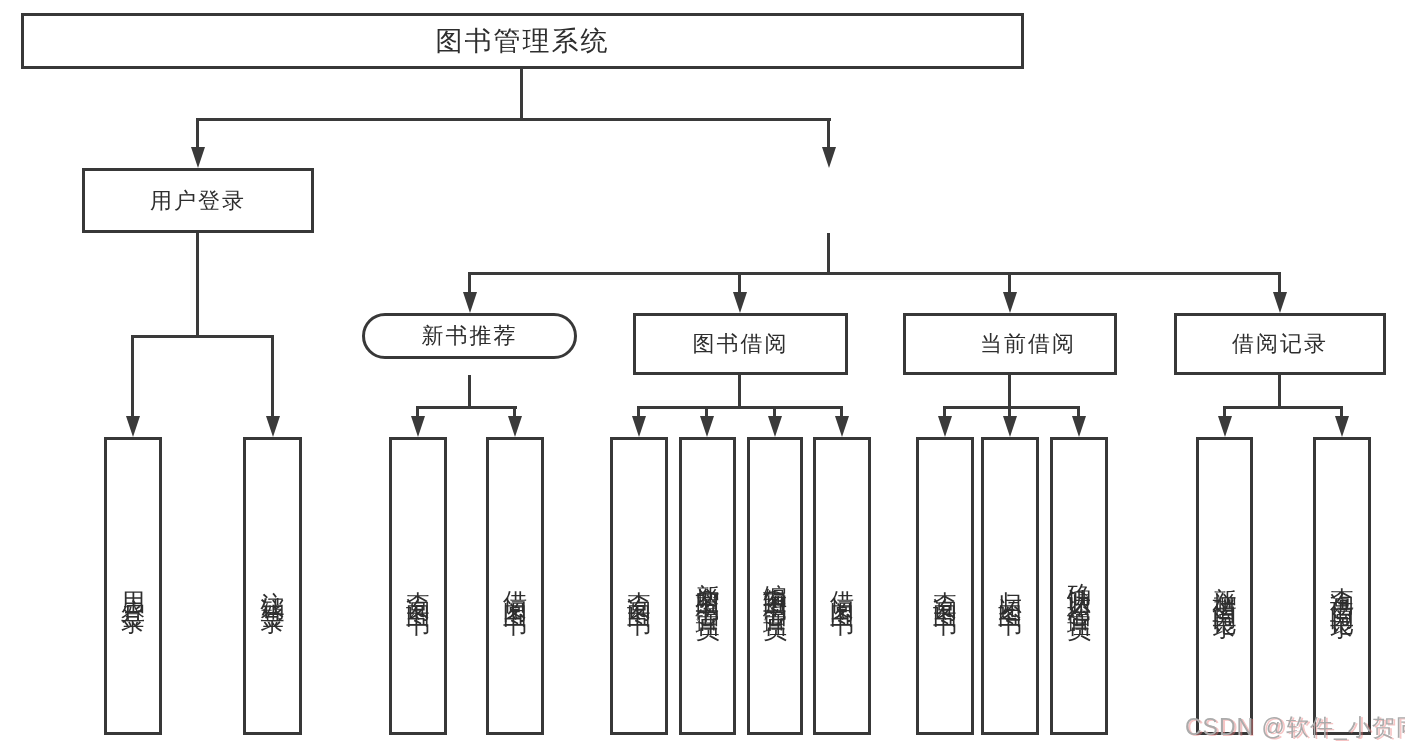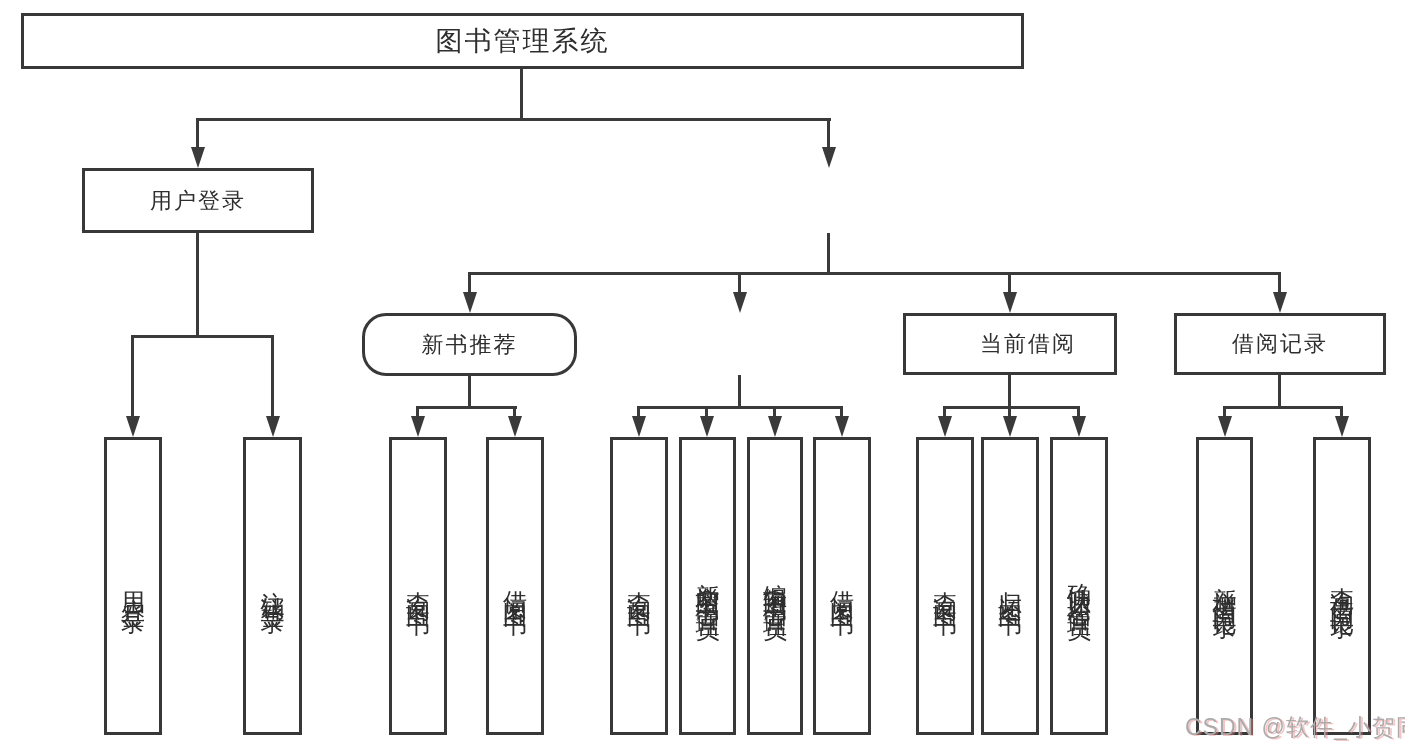--- a/index.html
+++ b/index.html
@@ -85,22 +85,25 @@
   <div class="arrow" style="left:131px; top:335px; height:81px;"></div>
   <div class="arrow" style="left:271px; top:335px; height:81px;"></div>
 
   <div class="vline" style="left:827px; top:233px; height:42px;"></div>
   <div class="hline" style="left:468px; top:272px; width:813px;"></div>
   <div class="arrow" style="left:468px; top:272px; height:20px;"></div>
   <div class="arrow" style="left:738px; top:272px; height:20px;"></div>
   <div class="arrow" style="left:1008px; top:272px; height:20px;"></div>
   <div class="arrow" style="left:1278px; top:272px; height:20px;"></div>
 
-  <div class="box" style="left:362px; top:313px; width:215px; height:63px;border-radius:24px;">
+  <div class="box" style="left:362px; top:313px; width:215px; height:46px;border-radius:24px;">
     <span class="hlabel">新书推荐</span>
+  </div>
+  <div class="box" style="left:633px; top:313px; width:215px; height:62px;">
+    <span class="hlabel">图书借阅</span>
   </div>
   <div class="box" style="left:903px; top:313px; width:214px; height:62px;padding-left:36px;">
     <span class="hlabel">当前借阅</span>
   </div>
   <div class="box" style="left:1174px; top:313px; width:212px; height:62px;">
     <span class="hlabel">借阅记录</span>
   </div>
 
   <div class="vline" style="left:468px; top:375px; height:34px;"></div>
   <div class="hline" style="left:416px; top:406px; width:101px;"></div>

